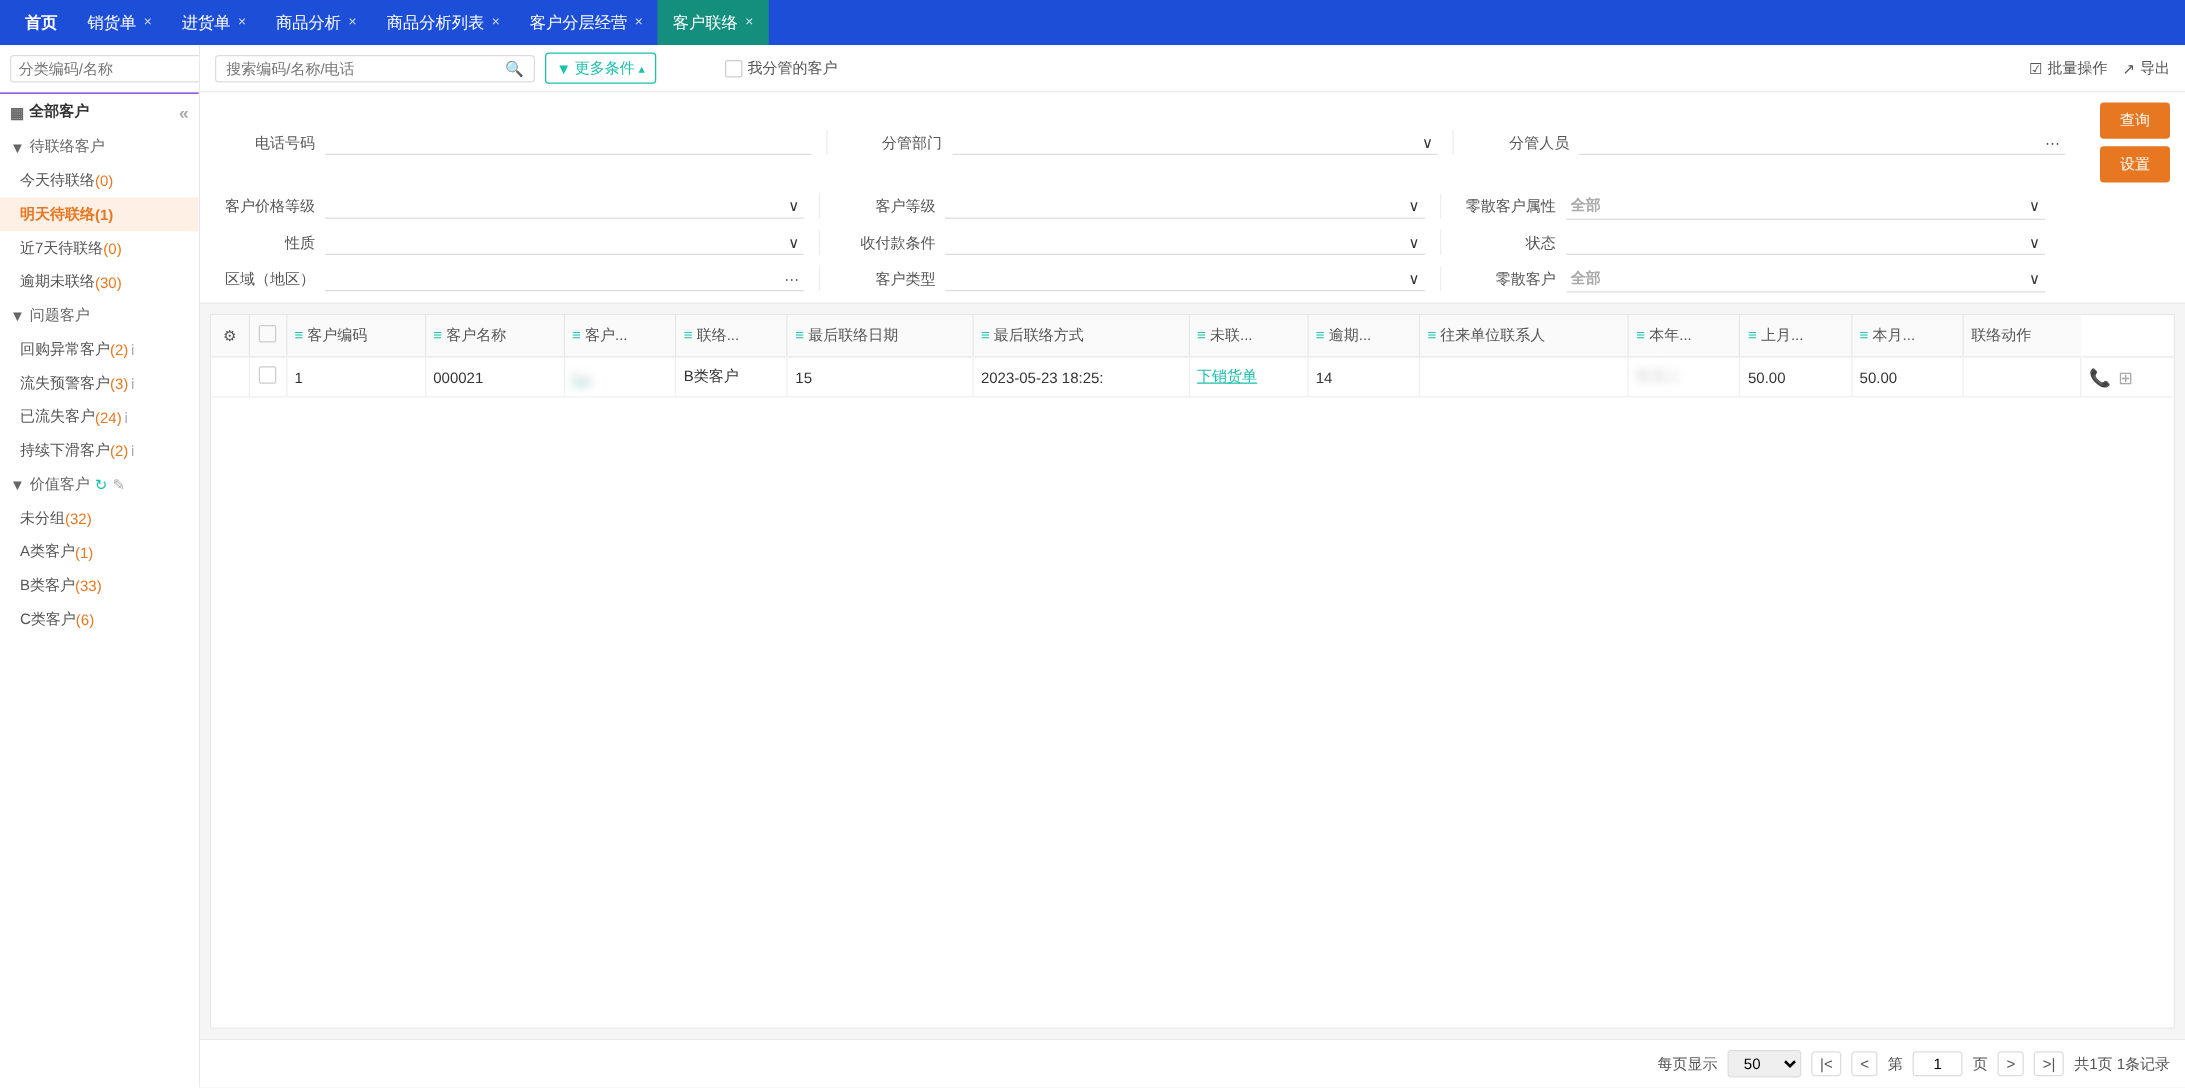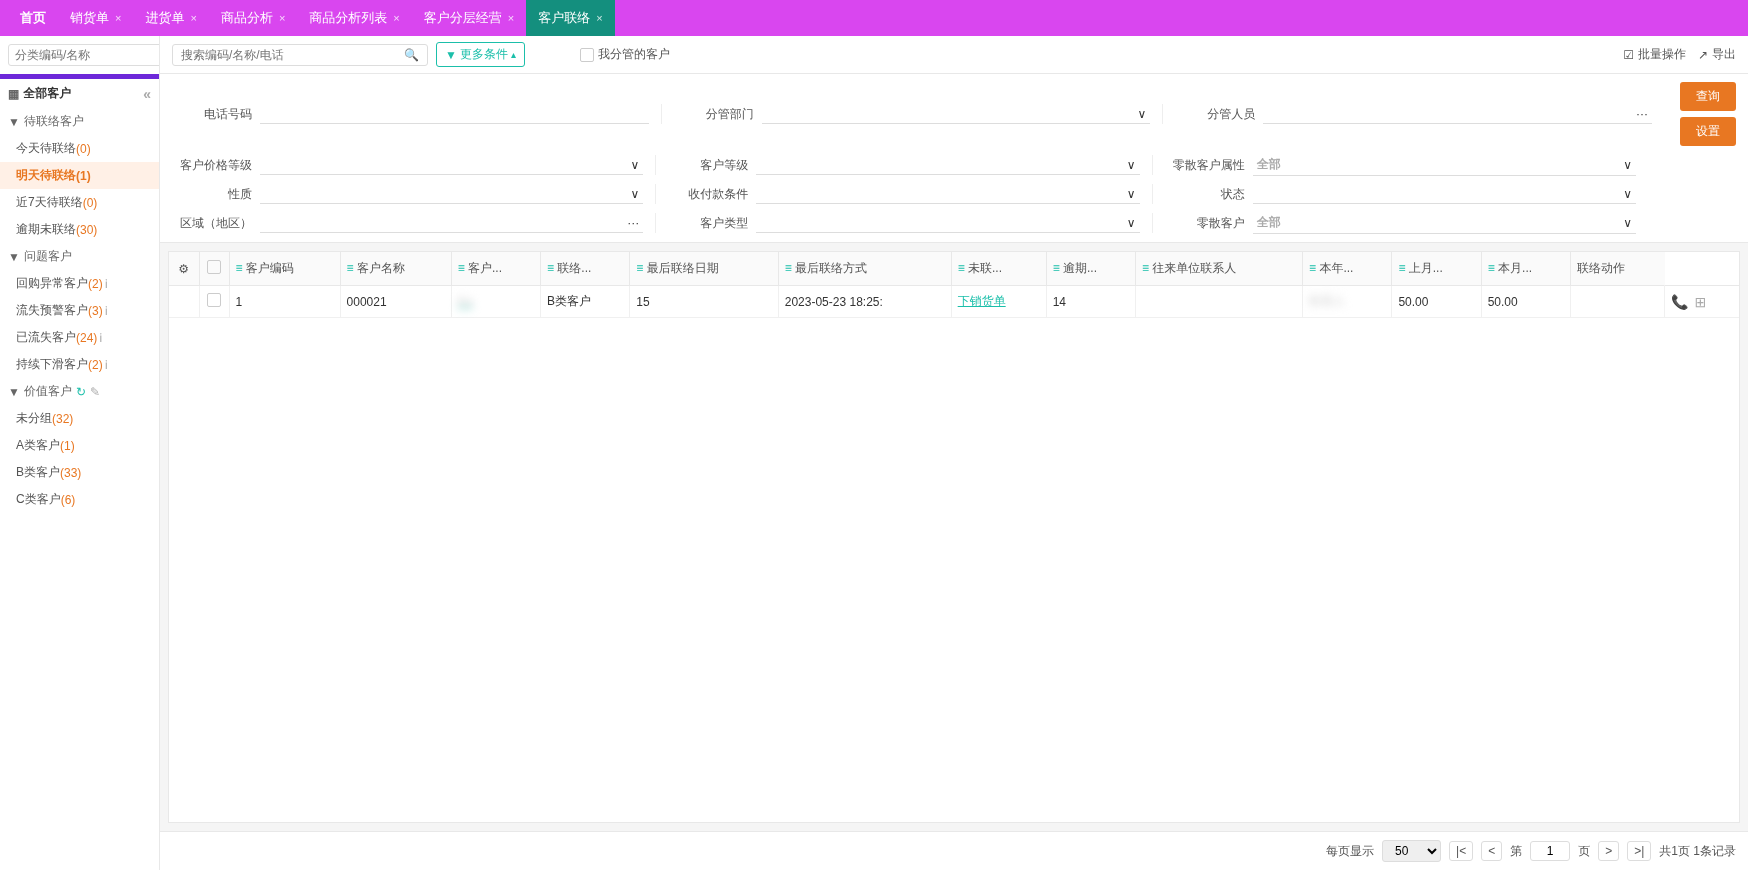--- a/index.html
+++ b/index.html
@@ -1,20 +1,20 @@
 <!DOCTYPE html>
 <html><head>
   <meta charset="utf-8">
   <style>
     * { box-sizing: border-box; margin: 0; padding: 0; }
     body { font-family: 'Microsoft YaHei', Arial, sans-serif; font-size: 12px; background: #f5f5f5; color: #333; }
 
     
     .top-nav {
-      background: #d946ef;
+      background: #1d4ed8;
       height: 36px;
       display: flex;
       align-items: flex-end;
       padding: 0 8px;
       color: white;
       gap: 0;
     }
     .nav-item {
       padding: 0 12px;
       height: 36px;
@@ -44,21 +44,21 @@
       width: 160px;
       background: white;
       border-right: 1px solid #e8e8e8;
       overflow-y: auto;
       flex-shrink: 0;
     }
     .sidebar-search {
       display: flex;
       align-items: center;
       padding: 8px;
-      border-bottom: 5px solid #6d28d9;
+      border-bottom: 1px solid #6d28d9;
     }
     .sidebar-search input {
       flex: 1;
       border: 1px solid #ddd;
       border-radius: 3px;
       padding: 3px 6px;
       font-size: 12px;
       outline: none;
     }
     .sidebar-section-title {

